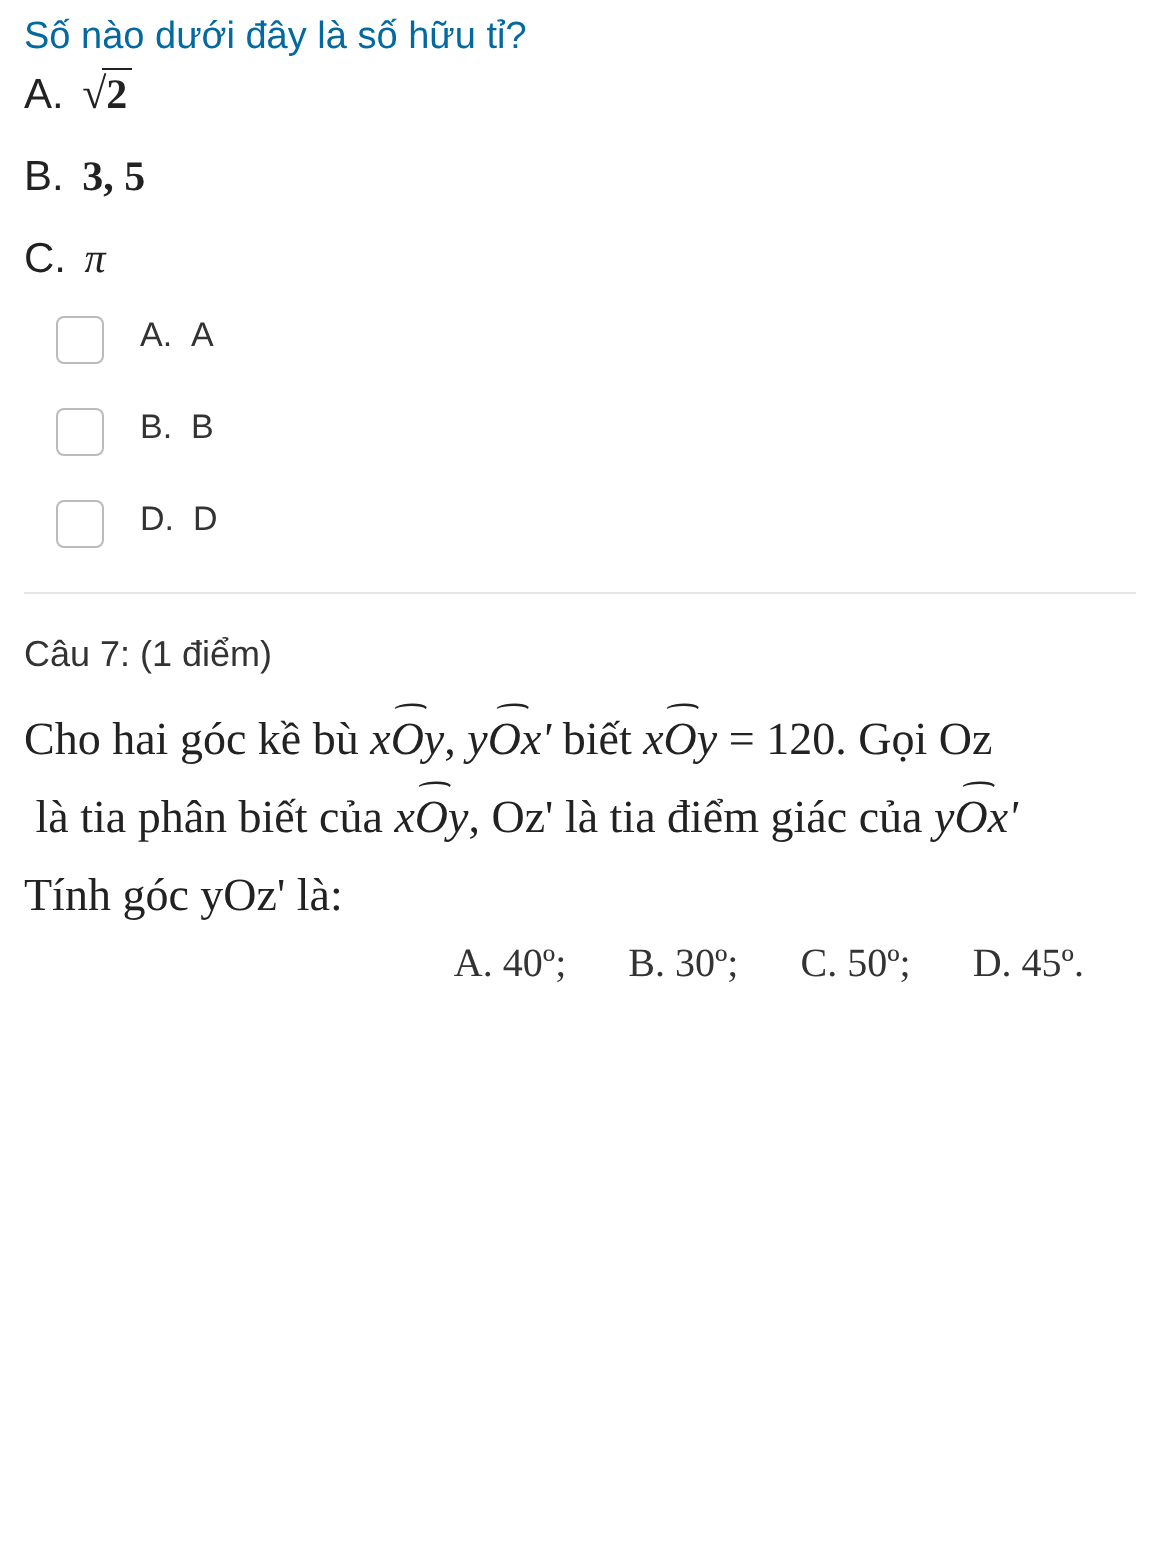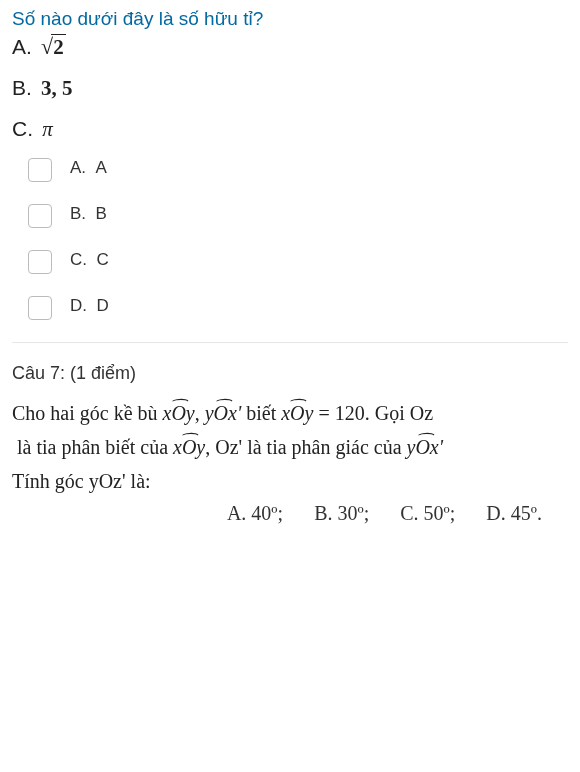--- a/index.html
+++ b/index.html
@@ -75,21 +75,21 @@
       margin: 6px 0 20px 0;
     }
     .q2-header {
       font-weight: normal;
       color: #333;
       margin-bottom: 12px;
       font-size: 18px;
     }
     .q2-body {
       font-family: 'Times New Roman', serif;
-      font-size: 20px;
+      font-size: 23px;
       line-height: 1.7;
       color: #222;
     }
     .arc {
       position: relative;
       display: inline-block;
     }
     .arc::before {
       content: '⌢';
       position: absolute;
@@ -138,38 +138,34 @@
   <div class="checkbox-row">
     <div class="checkbox"></div>
     <span class="cb-label"><span>A.</span>&nbsp;&nbsp;<span>A</span></span>
   </div>
   <div class="checkbox-row">
     <div class="checkbox"></div>
     <span class="cb-label"><span>B.</span>&nbsp;&nbsp;<span>B</span></span>
   </div>
   <div class="checkbox-row">
     <div class="checkbox"></div>
-    <span class="cb-label"><span>C.</span>&nbsp;&nbsp;<span>C</span></span>
-  </div>
-  <div class="checkbox-row">
-    <div class="checkbox"></div>
     <span class="cb-label"><span>D.</span>&nbsp;&nbsp;<span>D</span></span>
   </div>
 </div>
 
 <hr class="divider">
 
 <div class="q2-header">Câu 7: (1 điểm)</div>
 
 <div class="q2-body">
   <div>
     <span>Cho hai góc kề bù </span><span class="arc italic">xOy</span><span>, </span><span class="arc italic">yOx'</span><span> biết </span><span class="arc italic">xOy</span><span> = 120. Gọi Oz</span>
   </div>
   <div>
-    &nbsp;<span>là tia phân biết của </span><span class="arc italic">xOy</span><span>, Oz' là tia phân giác của </span><span class="arc italic">yOx'</span>
+    &nbsp;<span>là tia phân biết của </span><span class="arc italic">xOy</span><span>, Oz' là tia điểm giác của </span><span class="arc italic">yOx'</span>
   </div>
   <div>Tính góc yOz' là:</div>
 </div>
 
 <div class="q2-choices">
   <span class="q2-choice">A. 40º;</span>
   <span class="q2-choice">B. 30º;</span>
   <span class="q2-choice">C. 50º;</span>
   <span class="q2-choice">D. 45º.</span>
 </div>

